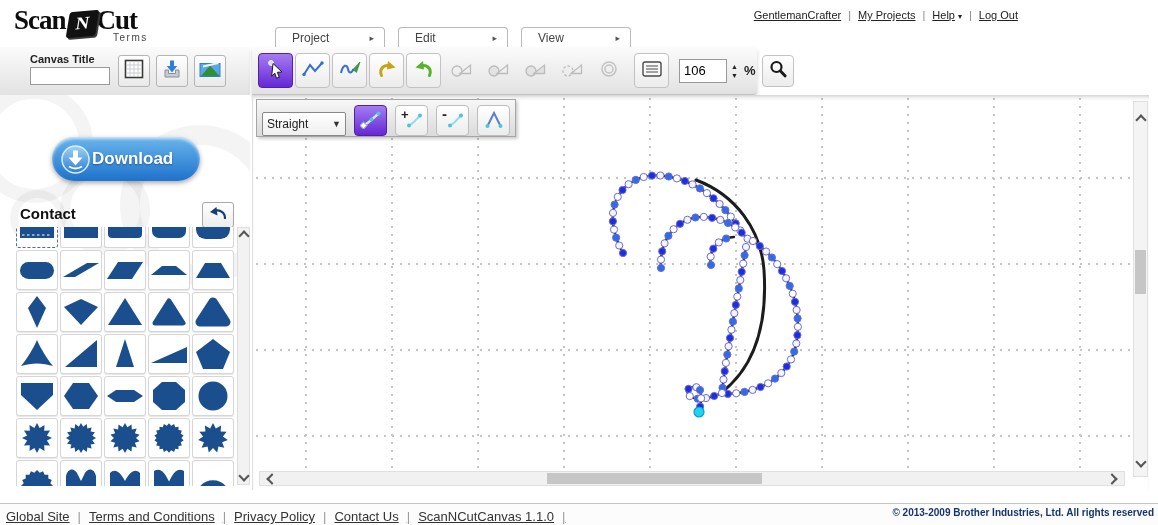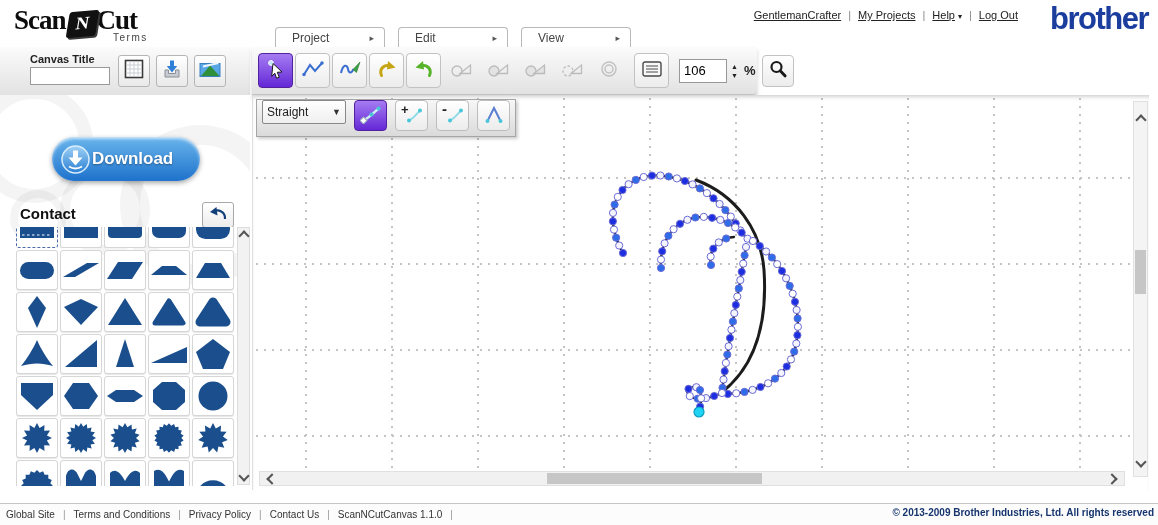--- a/index.html
+++ b/index.html
@@ -35,21 +35,21 @@
   .tbtn{width:33px;height:33px;margin-right:2px;background:linear-gradient(#fff,#ececec);border:1px solid #c2c2c2;border-radius:4px;display:flex;align-items:center;justify-content:center;cursor:pointer;flex:none;}
   .tbtn.active{background:linear-gradient(#a57cf2,#6428d6);border:1px solid #53209f;}
   .tbtn.disabled{opacity:.6;background:transparent;border:1px solid transparent;cursor:default;}
   .zoom-group{display:flex;align-items:center;margin-left:8px;}
   .zoom-input{width:38px;height:22px;border:1px solid #999;font-size:13px;text-align:left;padding:0 4px;background:#fff;}
   .spin{display:flex;flex-direction:column;margin-left:2px;}
   .spin span{font-size:7px;line-height:7px;color:#222;cursor:pointer;padding:1px 2px;}
   .pct{font-size:13px;font-weight:bold;color:#222;margin:0 6px 0 4px;}
 
   
-  .nodebar{position:absolute;left:256px;top:99px;height:36px;background:linear-gradient(#f7f7f7,#dadada);border:1px solid #a5a5a5;display:flex;align-items:flex-start;gap:8px;padding:0 5px;box-shadow:2px 2px 3px rgba(0,0,0,.2);z-index:5;}
+  .nodebar{position:absolute;left:256px;top:99px;height:36px;background:linear-gradient(#f7f7f7,#dadada);border:1px solid #a5a5a5;display:flex;align-items:flex-end;gap:8px;padding:0 5px;box-shadow:2px 2px 3px rgba(0,0,0,.2);z-index:5;}
   .fake-select{width:74px;height:22px;background:linear-gradient(#fff,#efefef);border:1px solid #888;border-radius:2px;display:flex;align-items:center;justify-content:space-between;padding:0 4px;font-size:12px;color:#222;cursor:pointer;}
   .fake-select .vchev{font-size:9px;color:#333;}
   .nbtn{width:31px;height:29px;background:linear-gradient(#fff,#ececec);border:1px solid #bdbdbd;border-radius:4px;display:flex;align-items:center;justify-content:center;cursor:pointer;}
   .nbtn.active{background:linear-gradient(#a57cf2,#6428d6);border:1px solid #53209f;}
 
   
   .sidebar{position:absolute;left:0;top:95px;width:250px;height:395px;background:#fff;overflow:hidden;}
   .orn{position:absolute;border-radius:50%;border:14px solid rgba(0,0,0,.045);}
   .orn.o1{width:90px;height:90px;left:-25px;top:-10px;}
   .orn.o2{width:120px;height:120px;right:-30px;top:30px;border-width:20px;}
@@ -87,38 +87,37 @@
   .v-up{position:absolute;top:14px;left:3px;cursor:pointer;}
   .v-down{position:absolute;bottom:10px;left:3px;cursor:pointer;}
   .v-thumb{position:absolute;left:1px;top:148px;width:11px;height:44px;background:#c6c6c6;cursor:grab;}
   .h-scroll{position:absolute;left:6px;bottom:4px;width:866px;height:15px;background:#f1f1f1;border:1px solid #e0e0e0;box-sizing:border-box;}
   .h-left{position:absolute;left:8px;top:3px;cursor:pointer;}
   .h-right{position:absolute;right:8px;top:3px;cursor:pointer;}
   .h-thumb{position:absolute;left:287px;top:1px;width:215px;height:11px;background:#c6c6c6;cursor:grab;}
 
   
   .footer{position:absolute;left:0;top:503px;width:1158px;height:22px;background:#fcfcfc;border-top:1px solid #c5c5c5;box-sizing:border-box;}
-  .footer-links{position:absolute;left:6px;top:5px;font-size:10px;color:#333;white-space:nowrap;}
+  .footer-links{position:absolute;left:6px;top:5px;font-size:13px;color:#333;white-space:nowrap;text-decoration:underline;}
   .f-link{cursor:pointer;color:#333;}
   .f-sep{color:#999;margin:0 8px;}
   .watermark{position:absolute;right:18px;top:487px;font-family:"DejaVu Serif",serif;font-style:italic;font-weight:bold;font-size:16px;letter-spacing:1px;color:#e3e3e3;text-shadow:1px 1px 0 #adadad,-1px -1px 0 #d6d6d6;z-index:6;}
   .copyright{position:absolute;right:4px;top:507px;font-size:10px;color:#16356e;font-weight:bold;z-index:7;}
 </style>
 </head>
 <body>
 
 <div class="app">
 
   <div class="logo">
     <span class="lg-scan">Scan</span><span class="lg-n">N</span><span class="lg-cut">Cut</span>
     <span class="lg-canvas">Terms</span>
   </div>
 
   <div class="top-nav"><span class="nav-link">GentlemanCrafter</span><span class="nav-sep">|</span><span class="nav-link">My Projects</span><span class="nav-sep">|</span><span class="nav-link">Help<span class="caret">▾</span></span><span class="nav-sep">|</span><span class="nav-link">Log Out</span></div>
-  <div class="brand">brother</div>
 
   <div class="menubar">
     <div class="menu-tab">
         <span>Project</span>
         <span class="arr">▸</span>
       </div>
     <div class="menu-tab">
         <span>Edit</span>
         <span class="arr">▸</span>
       </div>

